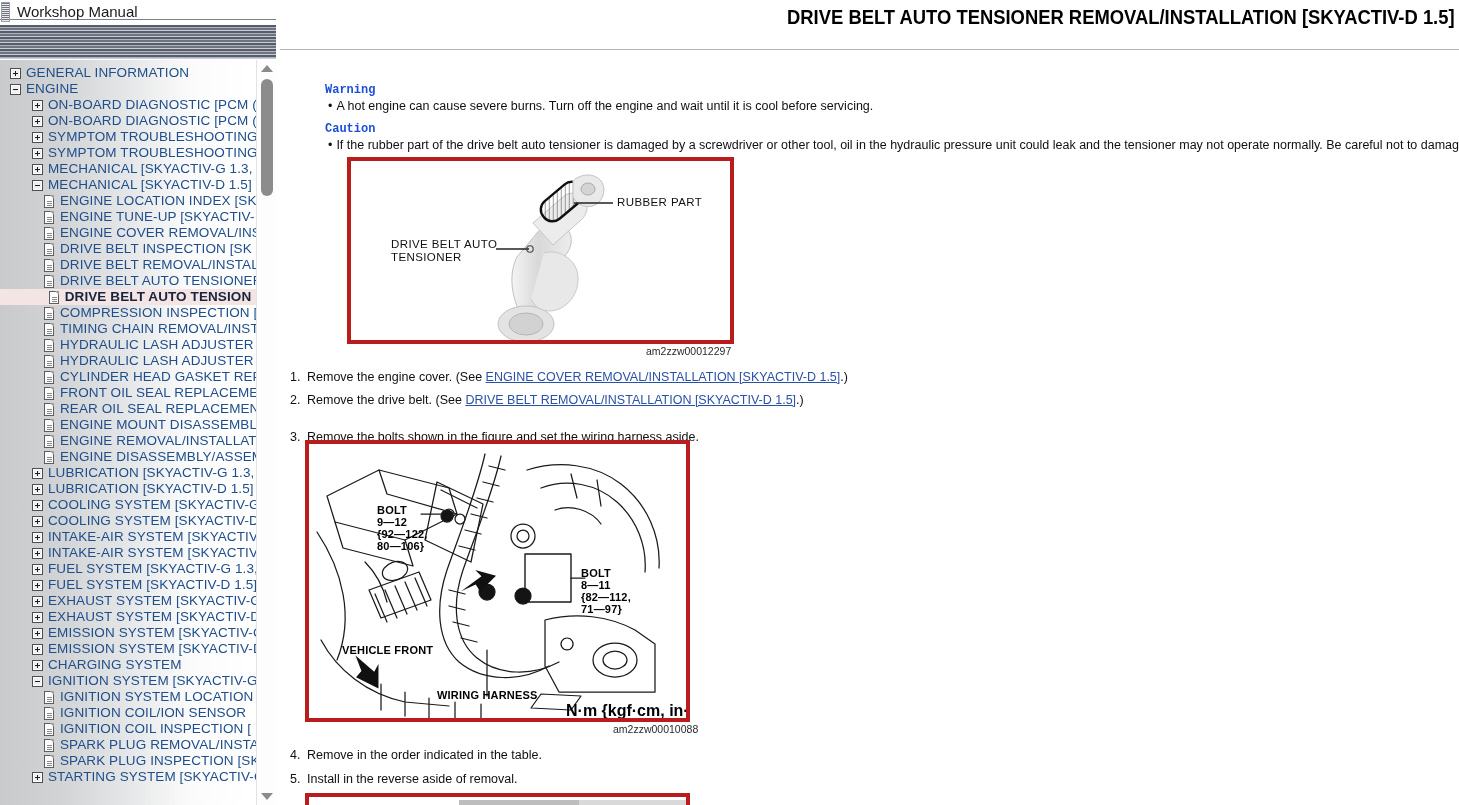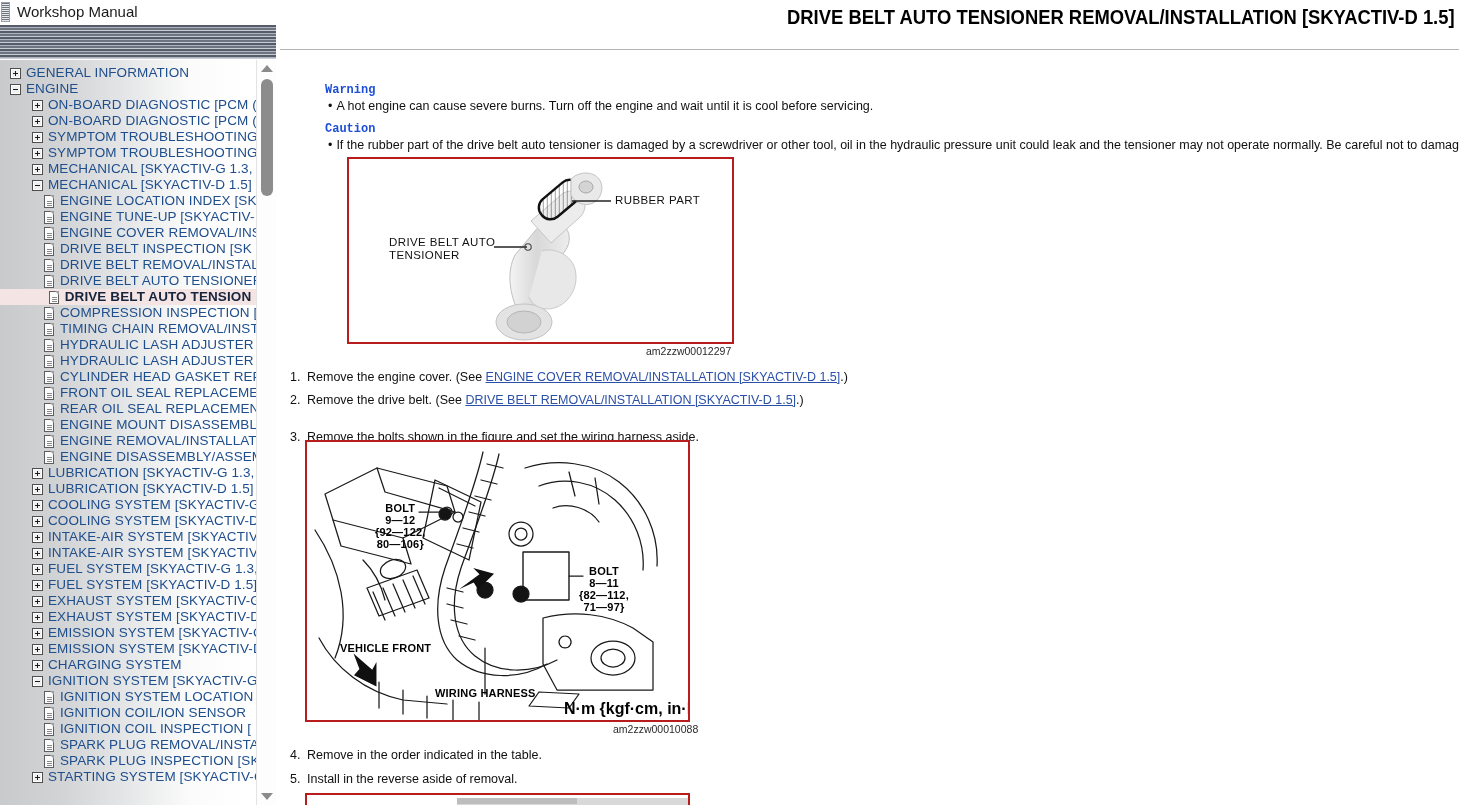--- a/index.html
+++ b/index.html
@@ -12,21 +12,21 @@
   #app{position:relative;width:1459px;height:805px;}
 
   
   #sidebar{
     position:absolute;left:0;top:0;width:276px;height:805px;
     background:#ffffff;overflow:hidden;
   }
 
   
   .tabstrip{
-    position:absolute;left:0;top:0;width:276px;height:34px;
+    position:absolute;left:0;top:0;width:276px;height:20px;
     background:#ffffff;
     border-bottom:1px solid #7a7f8a;
     box-sizing:border-box;
   }
   .tab-grip{
     position:absolute;left:1px;top:2px;width:9px;height:20px;
     background:repeating-linear-gradient(to bottom,#6e7380 0 1px,#e9eaee 1px 2px);
     border:1px solid #9aa0ab;
     box-sizing:border-box;
   }
@@ -173,21 +173,21 @@
   .alert-body{
     position:absolute;
     color:#101010;font-size:12.5px;line-height:15px;
     white-space:nowrap;
   }
   .bullet{margin-right:4px;}
 
   
   .figbox{
     position:absolute;
-    border:2px solid #b91c1c;
+    border:4px solid #b91c1c;
     background:#ffffff;
     box-sizing:border-box;
     overflow:hidden;
   }
   .figcode{
     position:absolute;
     font-size:10.5px;color:#2a2a2a;
     white-space:nowrap;
   }
 
@@ -204,21 +204,21 @@
 
   
   .f1-label{
     position:absolute;font-size:11.5px;color:#111;
     letter-spacing:0.4px;white-space:pre;line-height:13px;
   }
 
   
   .f2-label{
     position:absolute;font-size:11px;font-weight:bold;color:#000;
-    white-space:pre;line-height:12px;letter-spacing:0.2px;text-align:center;
+    white-space:pre;line-height:12px;letter-spacing:0.2px;
   }
   .f2-unit{
     position:absolute;font-size:16px;font-weight:bold;color:#000;
     white-space:nowrap;
   }
 </style>
 </head>
 <body>
 
 <div id="app">

